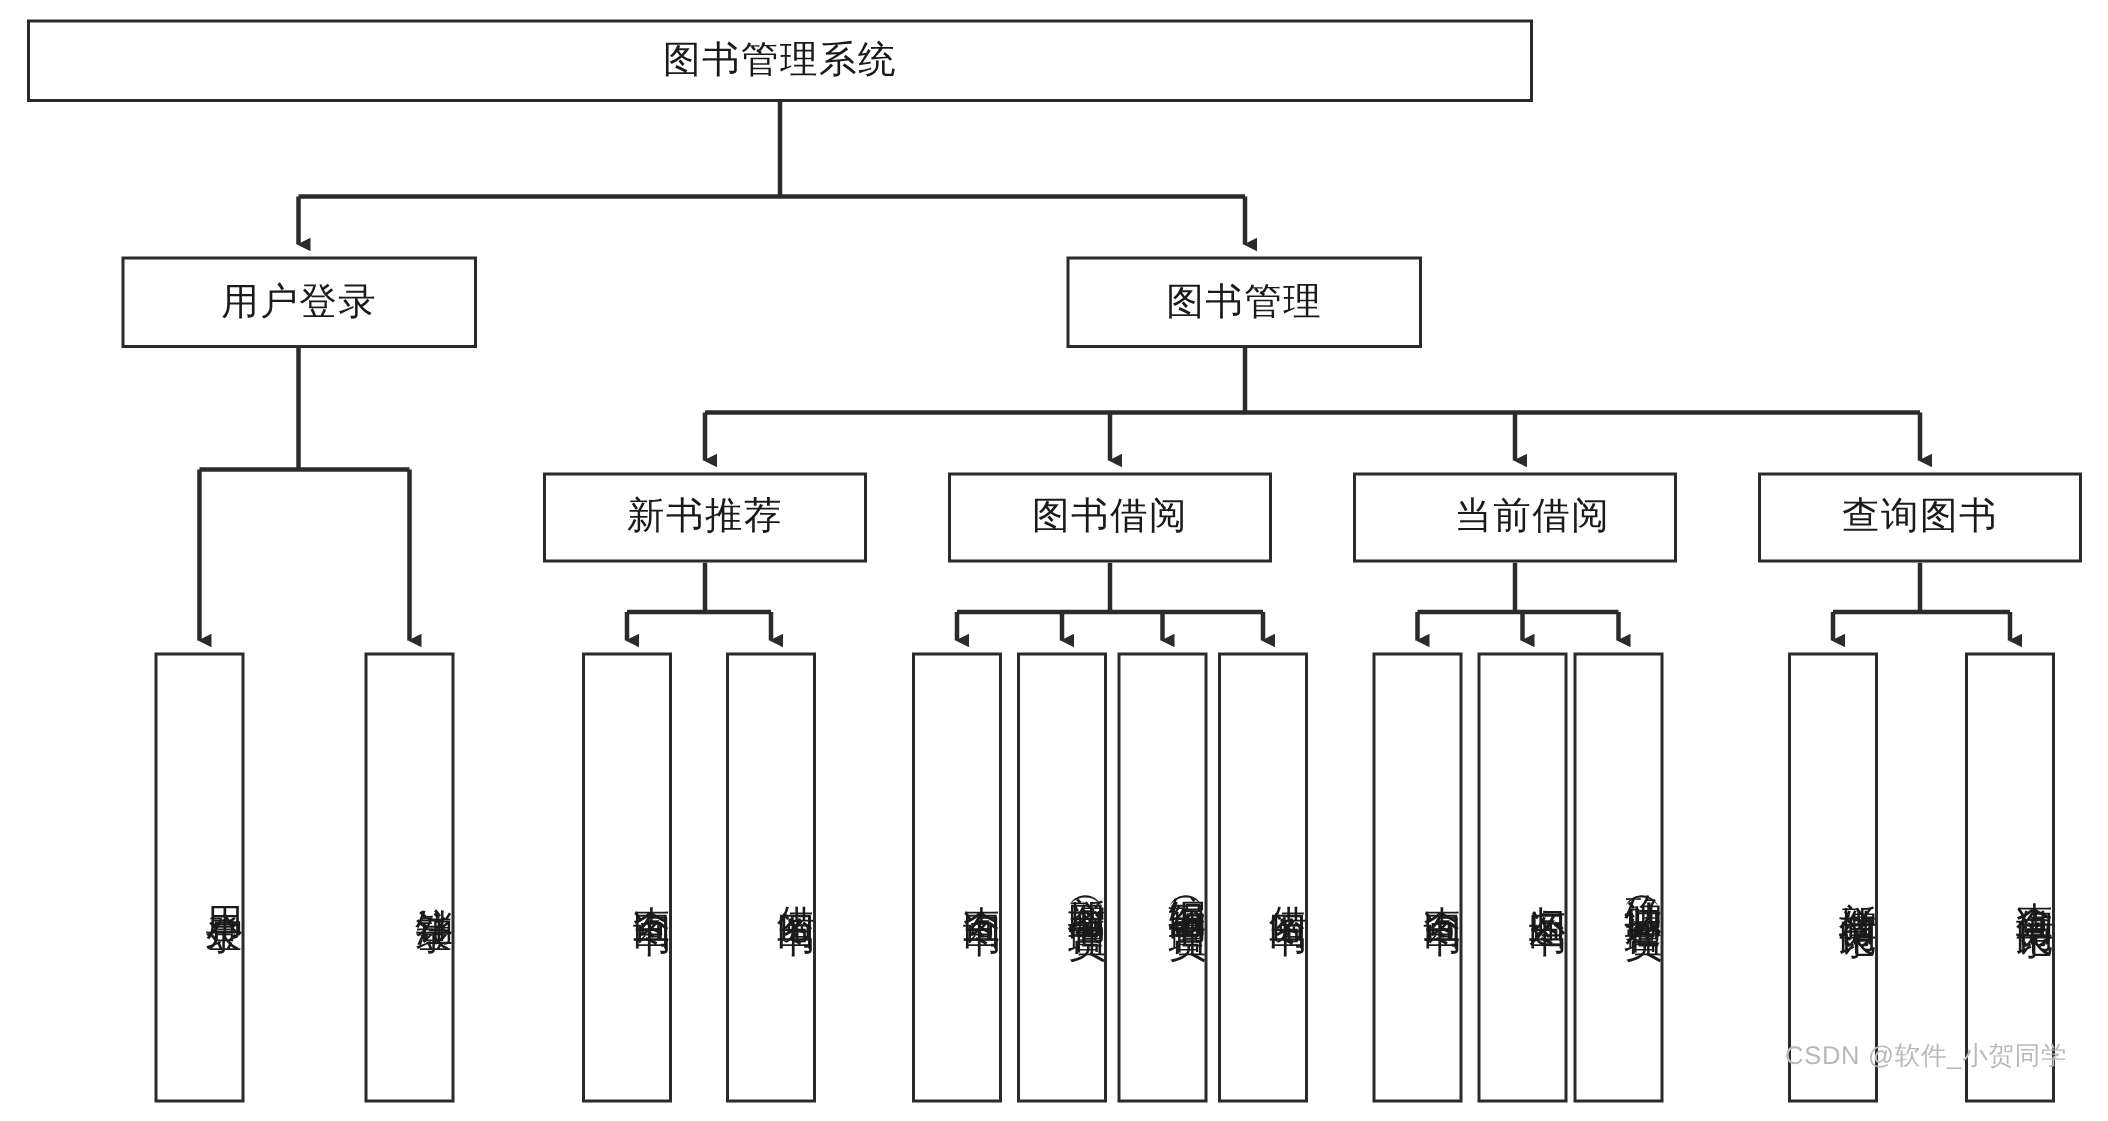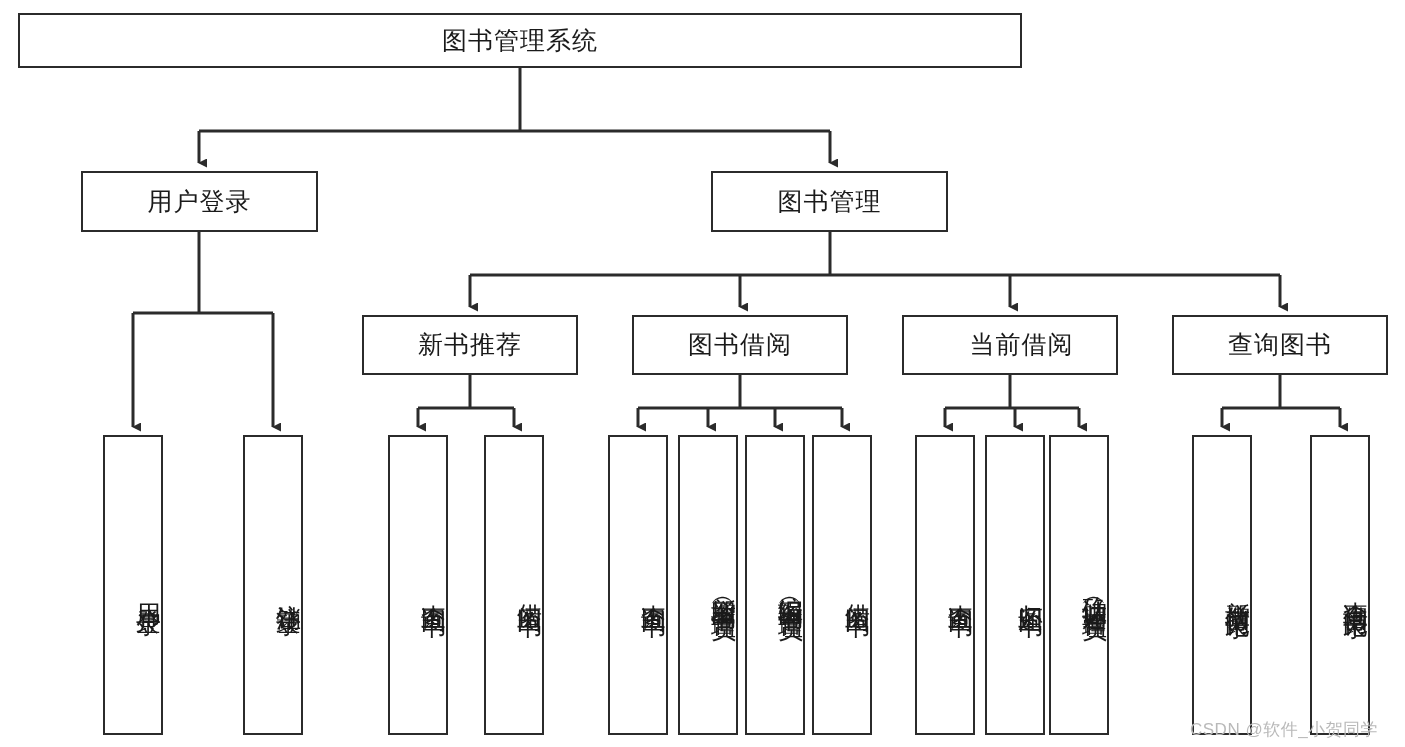--- a/index.html
+++ b/index.html
@@ -181,15 +181,15 @@
     <span class="label">确认归还（管理员）</span>
   </div>
 
   <div class="node vert" style="left:1192px; top:435px; width:60px; height:300px;">
     <span class="label">新增借阅记录</span>
   </div>
   <div class="node vert" style="left:1310px; top:435px; width:60px; height:300px;">
     <span class="label">查询借阅记录</span>
   </div>
 
-  <div class="watermark" style="left:1190px; top:718px;">CSDN @软件_小贺同学</div>
+  <div class="watermark" style="left:1190px; top:692px;">CSDN @软件_小贺同学</div>
 
 </div>
 
 </body></html>

